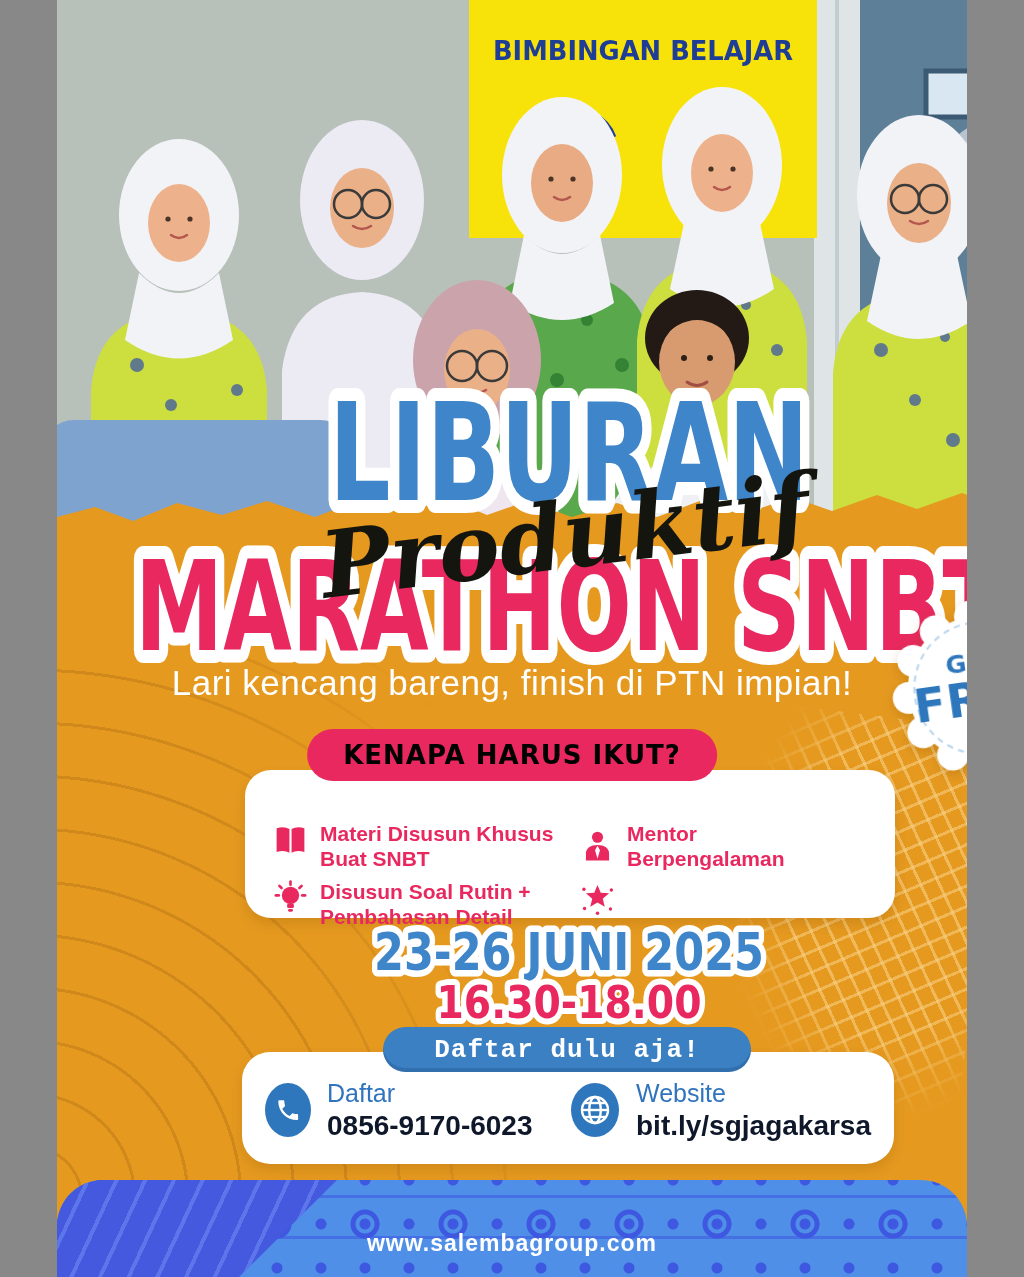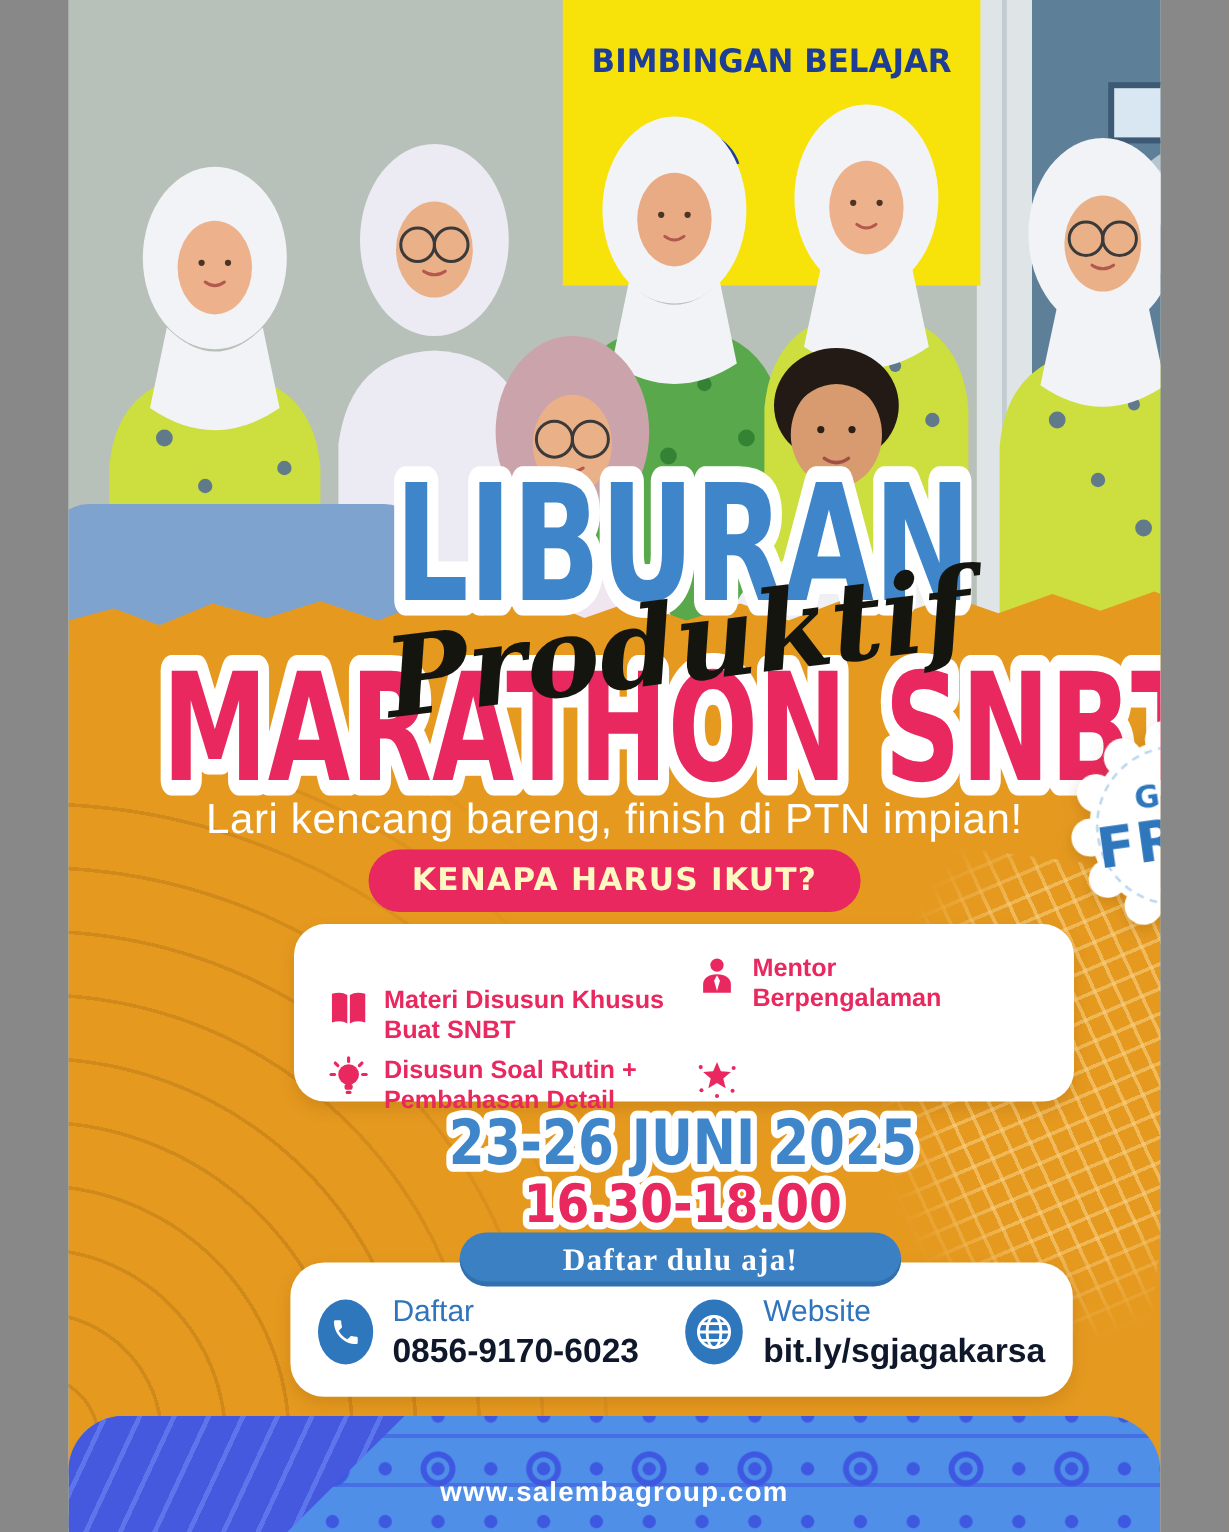--- a/index.html
+++ b/index.html
@@ -30,34 +30,34 @@
   .title-main{font-family:"DejaVu Sans",sans-serif;font-weight:bold;}
   .title-script{font-family:"DejaVu Serif",serif;font-style:italic;font-weight:bold;}
   .tagline{position:absolute;left:0;top:663px;width:100%;text-align:center;z-index:4;
     color:#ffffff;font-size:35px;letter-spacing:.5px;}
   
   .badge{position:absolute;left:833px;top:598px;width:180px;height:180px;z-index:5;
     transform:rotate(-8deg);filter:drop-shadow(0 4px 6px rgba(120,70,0,.25));}
   
   .benefits-card{position:absolute;left:188px;top:770px;width:650px;height:148px;z-index:4;
     background:#ffffff;border-radius:26px;box-shadow:0 6px 12px rgba(120,70,0,.18);}
-  .benefits-pill{position:absolute;left:50%;transform:translateX(-50%);top:708px;z-index:5;
-    background:#E8285E;color:#fef9c3;border-radius:27px;padding:11px 36px;
+  .benefits-pill{position:absolute;left:50%;transform:translateX(-50%);top:729px;z-index:5;
+    background:#E8285E;color:#000000;border-radius:27px;padding:11px 36px;
     font-family:"DejaVu Sans",sans-serif;font-weight:bold;font-size:26px;letter-spacing:1px;white-space:nowrap;}
   .benefit-item{position:absolute;display:flex;gap:11px;align-items:flex-start;z-index:5;margin-top:28px;}
   .benefit-item .txt{color:#E8285E;font-weight:bold;font-size:21px;line-height:1.17;}
   .benefit-icon{width:37px;height:37px;flex:0 0 auto;}
-  .bi-1{left:215px;top:794px;} .bi-2{left:522px;top:767px;}
+  .bi-1{left:215px;top:794px;} .bi-2{left:522px;top:794px;align-items:center;}
   .bi-3{left:215px;top:852px;} .bi-4{left:522px;top:852px;}
   
   .sched-svg{position:absolute;left:0;top:918px;z-index:4;}
   
   .cta-button{position:absolute;left:326px;top:1027px;width:368px;height:45px;z-index:5;
     background:#3C80C4;border-radius:23px;display:flex;align-items:center;justify-content:center;
-    color:#fff;font-family:Liberation Serif, serif;font-weight:bold;font-size:26px;letter-spacing:1px;
+    color:#fff;font-family:Liberation Mono, monospace;font-weight:bold;font-size:26px;letter-spacing:1px;
     box-shadow:inset 0 -4px 0 rgba(20,60,110,.25);cursor:pointer;}
   
   .contact-card{position:absolute;left:185px;top:1052px;width:652px;height:112px;z-index:4;
     background:#ffffff;border-radius:28px;box-shadow:0 6px 12px rgba(120,70,0,.18);}
   .contact-group{position:absolute;display:flex;align-items:center;gap:15px;z-index:5;}
   .cg-phone{left:207px;top:1078px;} .cg-web{left:512px;top:1078px;justify-content:space-between;}
   .contact-label{color:#2F74BC;font-size:25px;line-height:1.25;}
   .contact-value{color:#0f172a;font-weight:bold;font-size:28px;line-height:1.2;white-space:nowrap;}
   
   .band{position:absolute;left:0;right:0;top:1180px;bottom:0;z-index:4;background:#4F8FE8;

